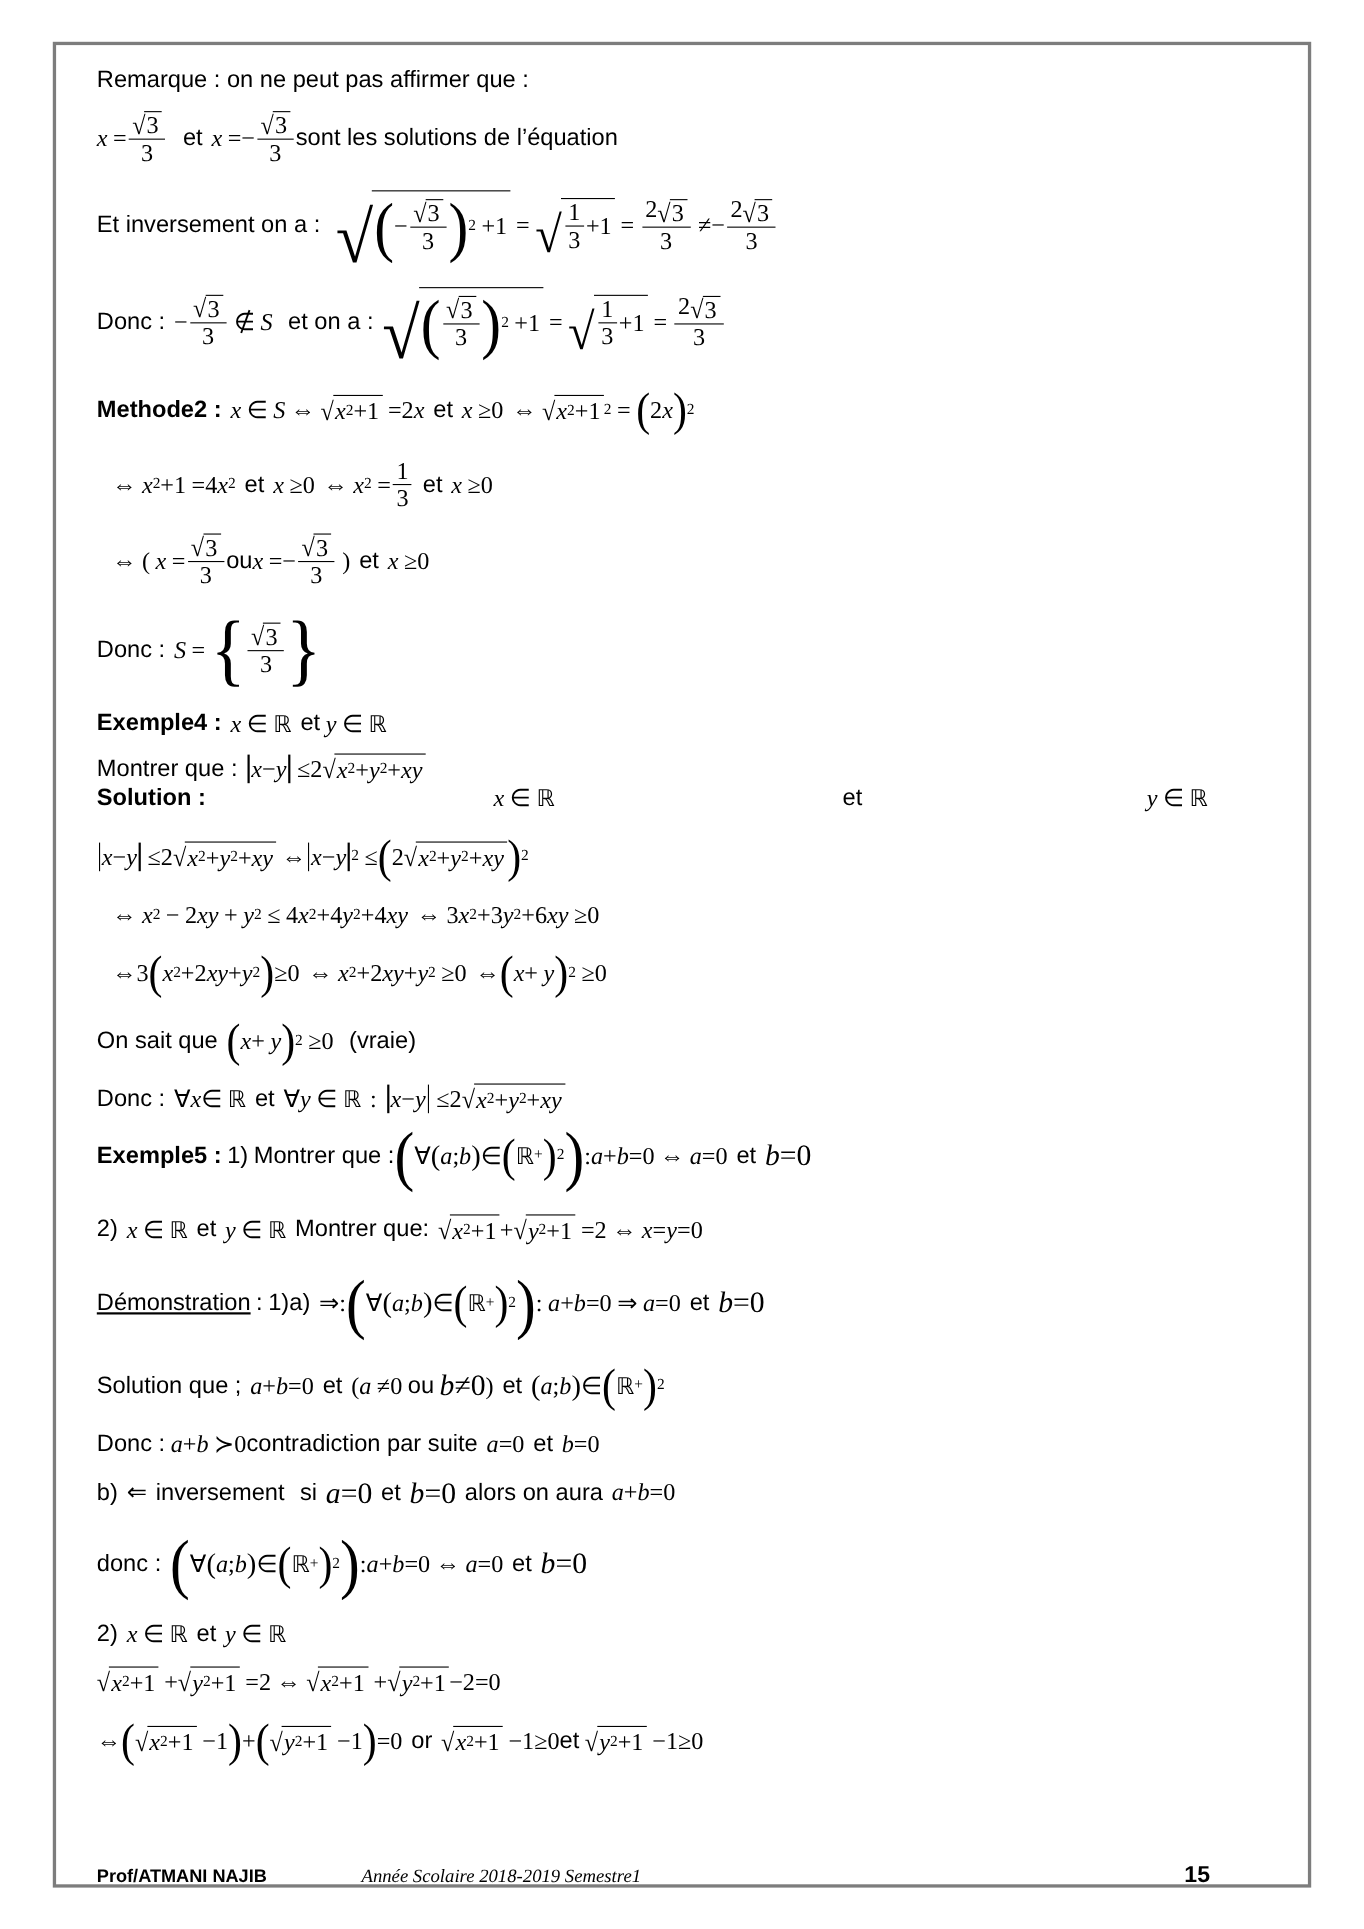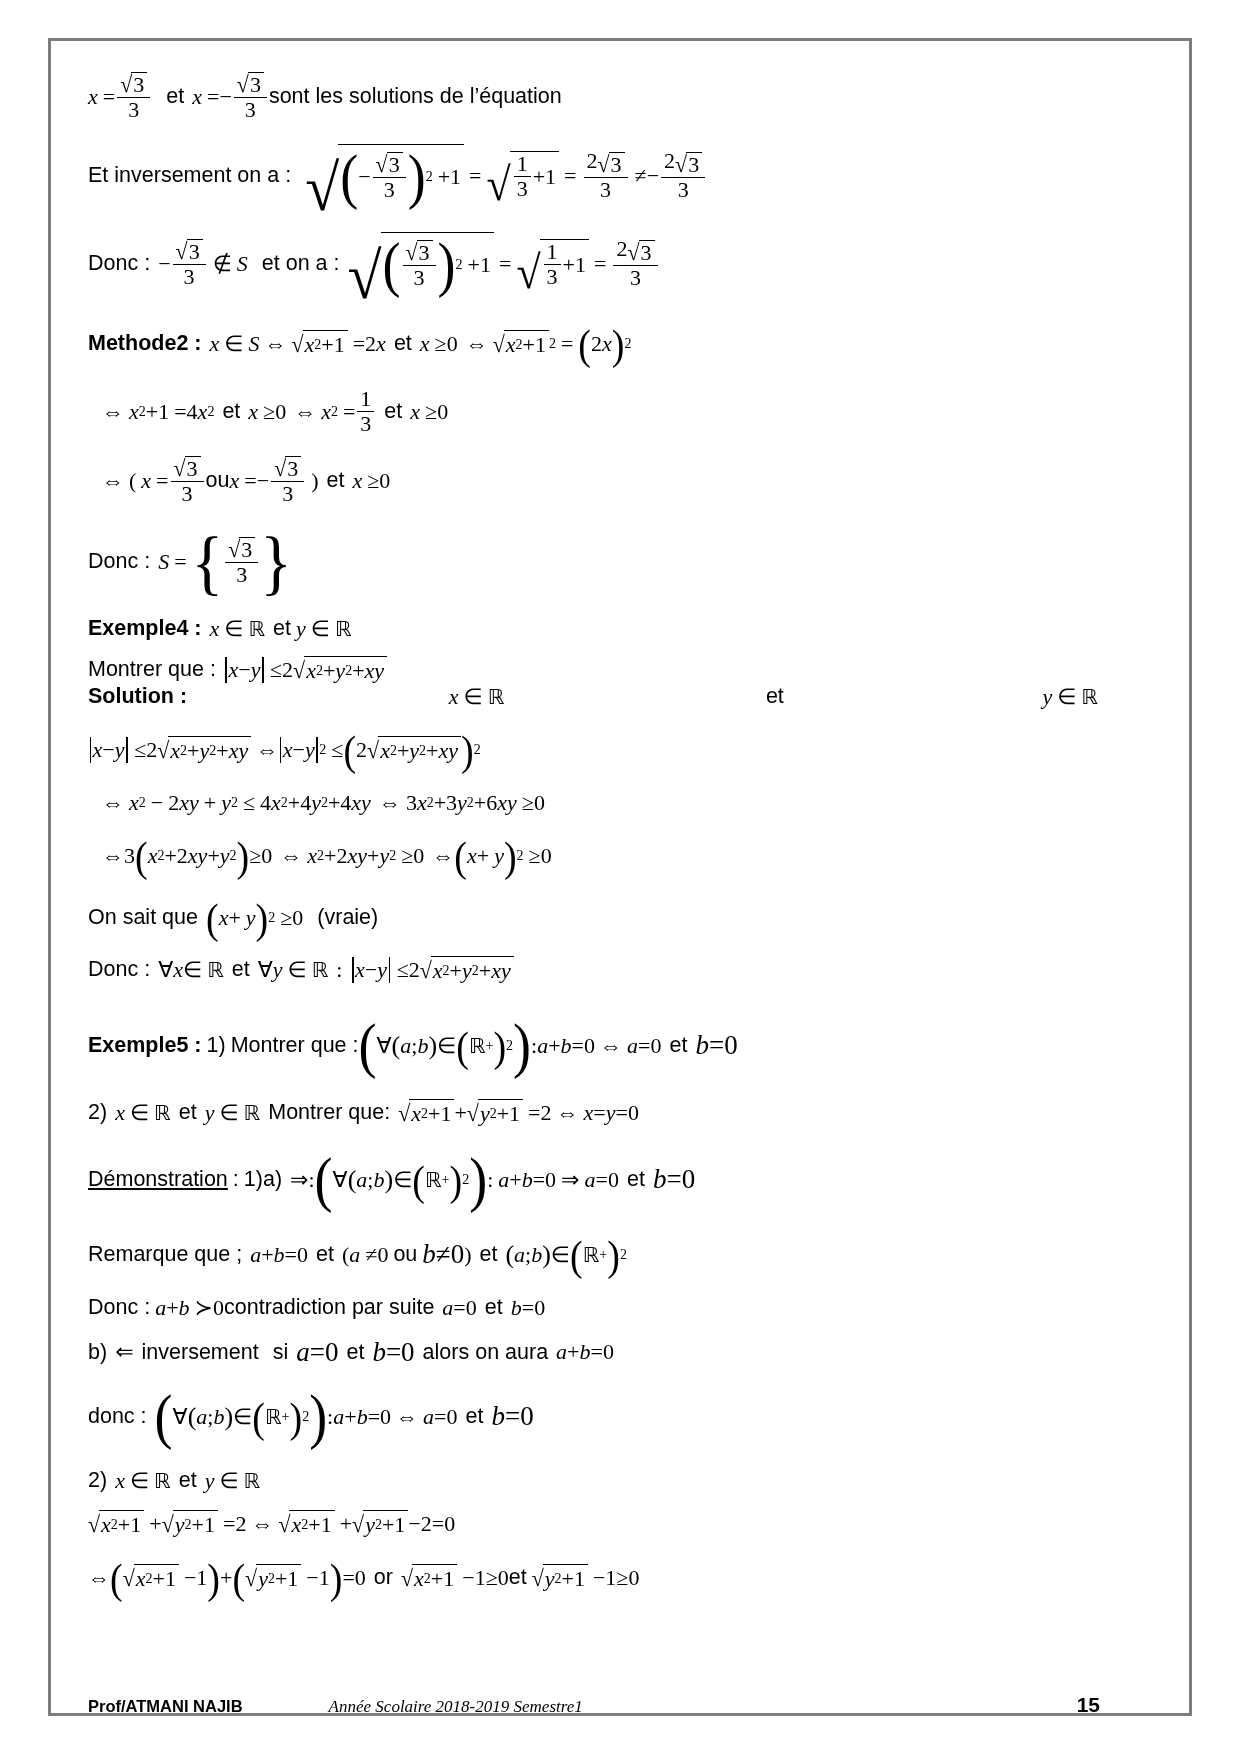--- a/index.html
+++ b/index.html
@@ -171,20 +171,23 @@
     font-size: 21px;
   }
 </style>
 </head>
 <body>
 
 <div class="page-frame"></div>
 
 <div class="page-inner">
 
+  <div class="row" style="margin-top:4px;">
+    <span class="txt">Remarque : on ne peut pas affirmer que :</span>
+  </div>
 
   <div class="row" style="margin-top:16px;">
     <span class="mrow">
       <span class="mi">x</span>
         <span class="sp-s"></span>
         <span class="op">=</span>
       <span class="frac">
         <span class="num"><span class="sqrt">
               <span class="radsym">√</span>
               <span class="radicand mn">3</span>
@@ -788,21 +791,21 @@
             <span class="op">+</span>
             <span class="mi">y</span>
             <span class="sup">2</span>
             <span class="op">+</span>
             <span class="mi">xy</span>
       </span>
         </span>
     </span>
   </div>
 
-  <div class="row" style="margin-top:31px;">
+  <div class="row" style="margin-top:7px;">
     <span class="txt bold">Exemple5 :</span>
     <span class="sp-s"></span>
     <span class="txt">1)</span>
     <span class="sp-s"></span>
     <span class="txt">Montrer que :</span>
     <span class="mrow">
       <span class="paren p-lg">(</span>
       <span class="op">∀</span>
         <span class="paren p-sm">(</span>
         <span class="mi">a</span>
@@ -936,21 +939,21 @@
     <span class="txt">et</span>
     <span class="sp"></span>
     <span class="mrow">
       <span class="mi big">b</span>
         <span class="op big">=</span>
         <span class="mn big">0</span>
     </span>
   </div>
 
   <div class="row" style="margin-top:22px;">
-    <span class="txt">Remarque que ;</span>
+    <span class="txt">Solution que ;</span>
     <span class="sp"></span>
     <span class="mrow">
       <span class="mi">a</span>
         <span class="op">+</span>
         <span class="mi">b</span>
         <span class="op">=</span>
         <span class="mn">0</span>
     </span>
     <span class="sp"></span>
     <span class="txt">et</span>

